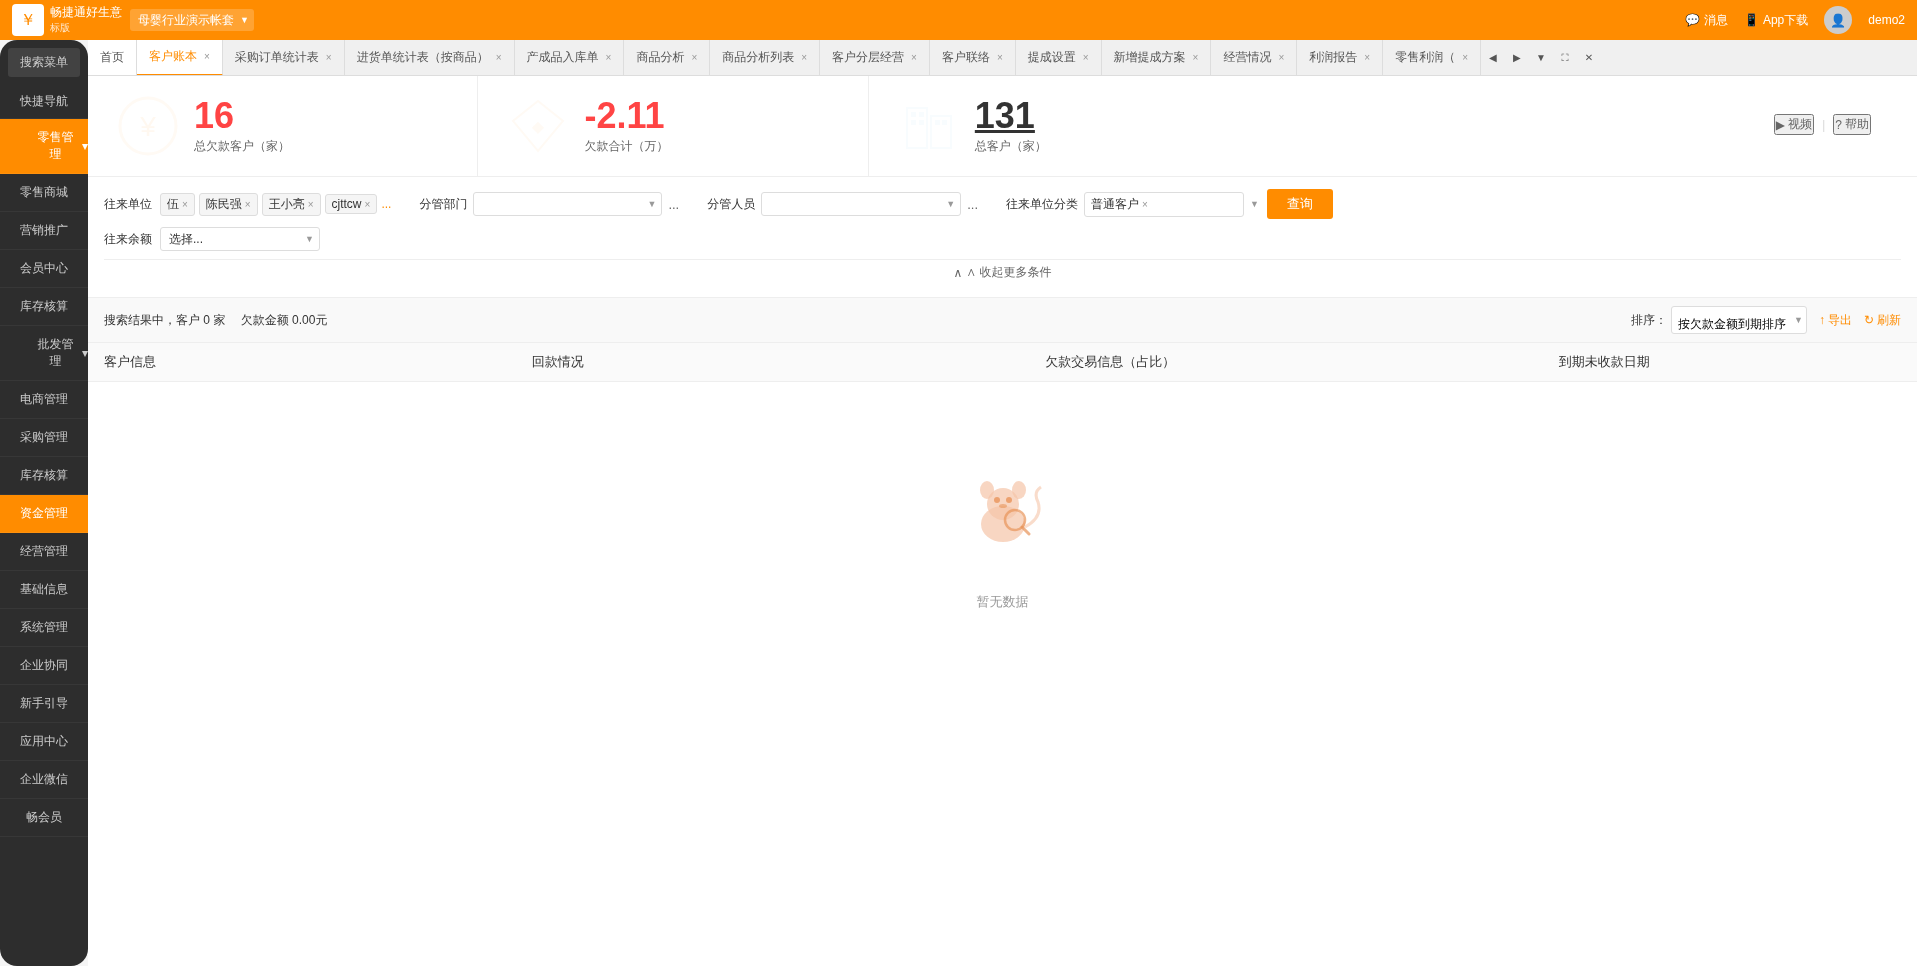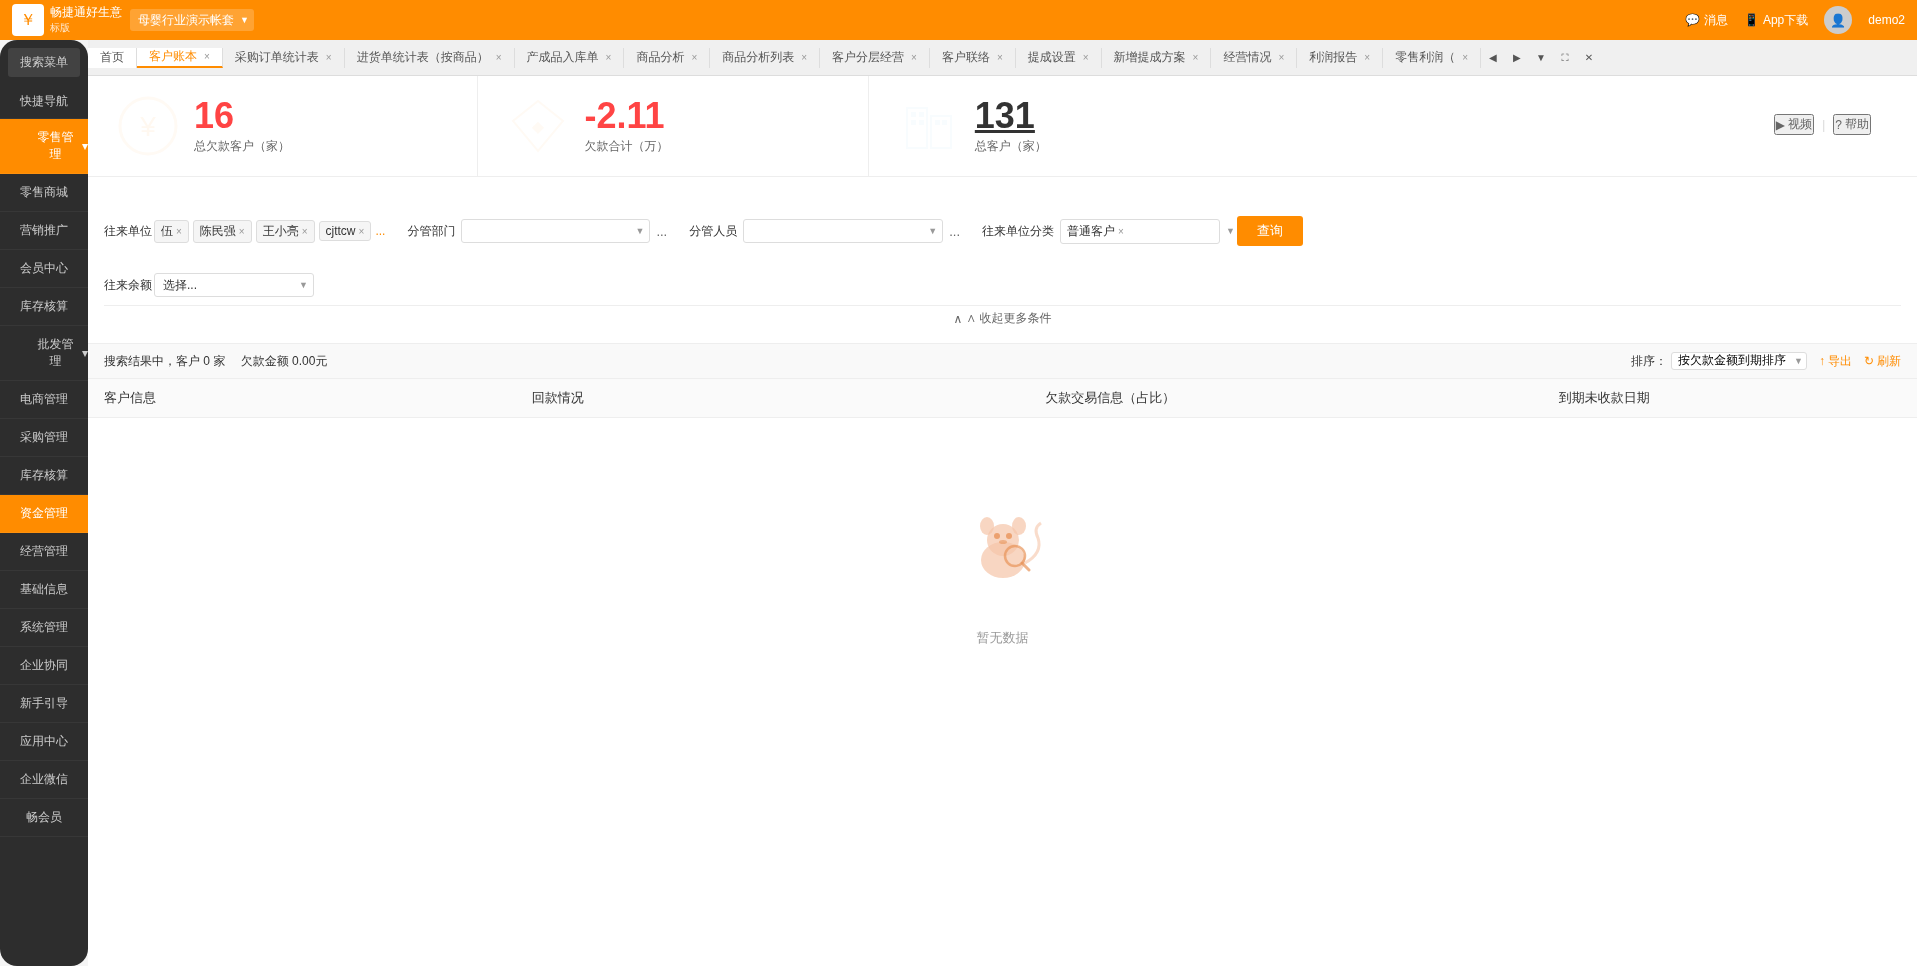--- a/index.html
+++ b/index.html
@@ -29,60 +29,60 @@
 
     
     .sidebar-search { padding: 8px; }
     .sidebar-search-btn { width: 100%; background: rgba(255,255,255,0.1); border: none; color: #ccc; padding: 6px; border-radius: 3px; font-size: 12px; cursor: pointer; text-align: center; }
     .sidebar-nav-btn { padding: 8px 0; text-align: center; color: #ccc; font-size: 12px; cursor: pointer; border-bottom: 1px solid rgba(255,255,255,0.05); }
     .sidebar-item { padding: 10px 0; text-align: center; color: #ccc; font-size: 12px; cursor: pointer; border-bottom: 1px solid rgba(255,255,255,0.05); }
     .sidebar-item.active { background: #ff8c00; color: #fff; }
     .sidebar-item-with-arrow { display: flex; align-items: center; justify-content: center; gap: 3px; margin-left: 32px; }
 
     
-    .tab { height: 20px; padding: 0 12px; display: flex; align-items: center; gap: 4px; font-size: 12px; cursor: pointer; white-space: nowrap; border-right: 1px solid #ddd; background: #f0f0f0; color: #555; flex-shrink: 0; }
+    .tab { height: 36px; padding: 0 12px; display: flex; align-items: center; gap: 4px; font-size: 12px; cursor: pointer; white-space: nowrap; border-right: 1px solid #ddd; background: #f0f0f0; color: #555; flex-shrink: 0; }
     .tab.active { background: #fff; color: #ff8c00; border-bottom: 2px solid #ff8c00; }
     .tab.home { background: #fff; }
     .tab-close { font-size: 10px; color: #999; margin-left: 3px; cursor: pointer; }
     .tab-nav-btn { width: 24px; height: 36px; display: flex; align-items: center; justify-content: center; cursor: pointer; color: #555; font-size: 10px; flex-shrink: 0; }
 
     
     .stats-area { display: flex; align-items: stretch; border-bottom: 1px solid #eee; background: #fff; }
     .stat-block { flex: 1; padding: 20px 30px; display: flex; align-items: center; gap: 16px; border-right: 1px solid #eee; position: relative; }
     .stat-block:last-child { border-right: none; }
     .stat-icon { width: 60px; height: 60px; display: flex; align-items: center; justify-content: center; flex-shrink: 0; }
     .stat-icon svg { opacity: 0.15; }
     .stat-values { }
     .stat-number { font-size: 36px; font-weight: bold; color: #ff4444; line-height: 1; }
     .stat-number.black { color: #333; text-decoration: underline; }
     .stat-label { font-size: 12px; color: #666; margin-top: 4px; }
     .page-help { display: flex; align-items: center; gap: 8px; padding: 10px 16px; align-self: flex-start; margin-top: 8px; }
     .help-btn { font-size: 12px; color: #666; cursor: pointer; display: flex; align-items: center; gap: 3px; }
 
     
     .filter-area { padding: 12px 16px; background: #fff; border-bottom: 1px solid #eee; }
-    .filter-row { display: flex; align-items: center; gap: 2px; margin-bottom: 8px; flex-wrap: nowrap; margin-top: 27px; }
+    .filter-row { display: flex; align-items: center; gap: 8px; margin-bottom: 8px; flex-wrap: nowrap; }
     .filter-label { font-size: 12px; color: #333; white-space: nowrap; }
     .filter-tags { display: flex; align-items: center; gap: 4px; flex-wrap: nowrap; }
     .filter-tag { background: #f5f5f5; border: 1px solid #ddd; border-radius: 3px; padding: 2px 6px; font-size: 12px; color: #333; display: flex; align-items: center; gap: 3px; }
     .filter-tag-x { color: #999; cursor: pointer; font-size: 10px; }
     .filter-more { color: #ff8c00; cursor: pointer; font-size: 12px; }
     .filter-select { border: 1px solid #ddd; border-radius: 3px; padding: 4px 24px 4px 8px; font-size: 12px; min-width: 160px; appearance: none; cursor: pointer; background: #fff; color: #333; position: relative; }
     .filter-select-wrap { position: relative; display: inline-flex; align-items: center; }
     .filter-select-wrap::after { content: '▼'; color: #999; font-size: 9px; position: absolute; right: 6px; pointer-events: none; }
     .filter-dots { color: #666; cursor: pointer; }
     .collapse-btn { display: flex; align-items: center; gap: 4px; font-size: 12px; color: #666; cursor: pointer; justify-content: center; padding: 4px 0; }
     .query-btn { background: #ff8c00; color: #fff; border: none; padding: 6px 20px; border-radius: 3px; font-size: 13px; cursor: pointer; }
 
     
     .result-bar { display: flex; align-items: center; justify-content: space-between; padding: 8px 16px; background: #f9f9f9; border-bottom: 1px solid #eee; }
     .result-info { font-size: 12px; color: #333; }
     .result-actions { display: flex; align-items: center; gap: 12px; }
     .sort-select-wrap { display: flex; align-items: center; gap: 4px; font-size: 12px; color: #333; }
-    .sort-select { border: 1px solid #ddd; border-radius: 3px; padding: 0 20px 2px 6px; font-size: 12px; appearance: none; cursor: pointer; background: #fff; }
+    .sort-select { border: 1px solid #ddd; border-radius: 3px; padding: 10px 20px 2px 6px; font-size: 12px; appearance: none; cursor: pointer; background: #fff; }
     .sort-wrap { position: relative; display: inline-flex; align-items: center; }
     .sort-wrap::after { content: '▼'; color: #999; font-size: 9px; position: absolute; right: 4px; pointer-events: none; }
     .action-btn { font-size: 12px; color: #ff8c00; cursor: pointer; display: flex; align-items: center; gap: 3px; background: none; border: none; }
 
     
     .table-header { display: flex; align-items: center; padding: 10px 16px; border-bottom: 1px solid #eee; background: #fafafa; }
     .table-header-cell { font-size: 13px; color: #333; font-weight: 500; }
     .col-customer { flex: 2.5; }
     .col-debt { flex: 3; }
     .col-repay { flex: 3; }

